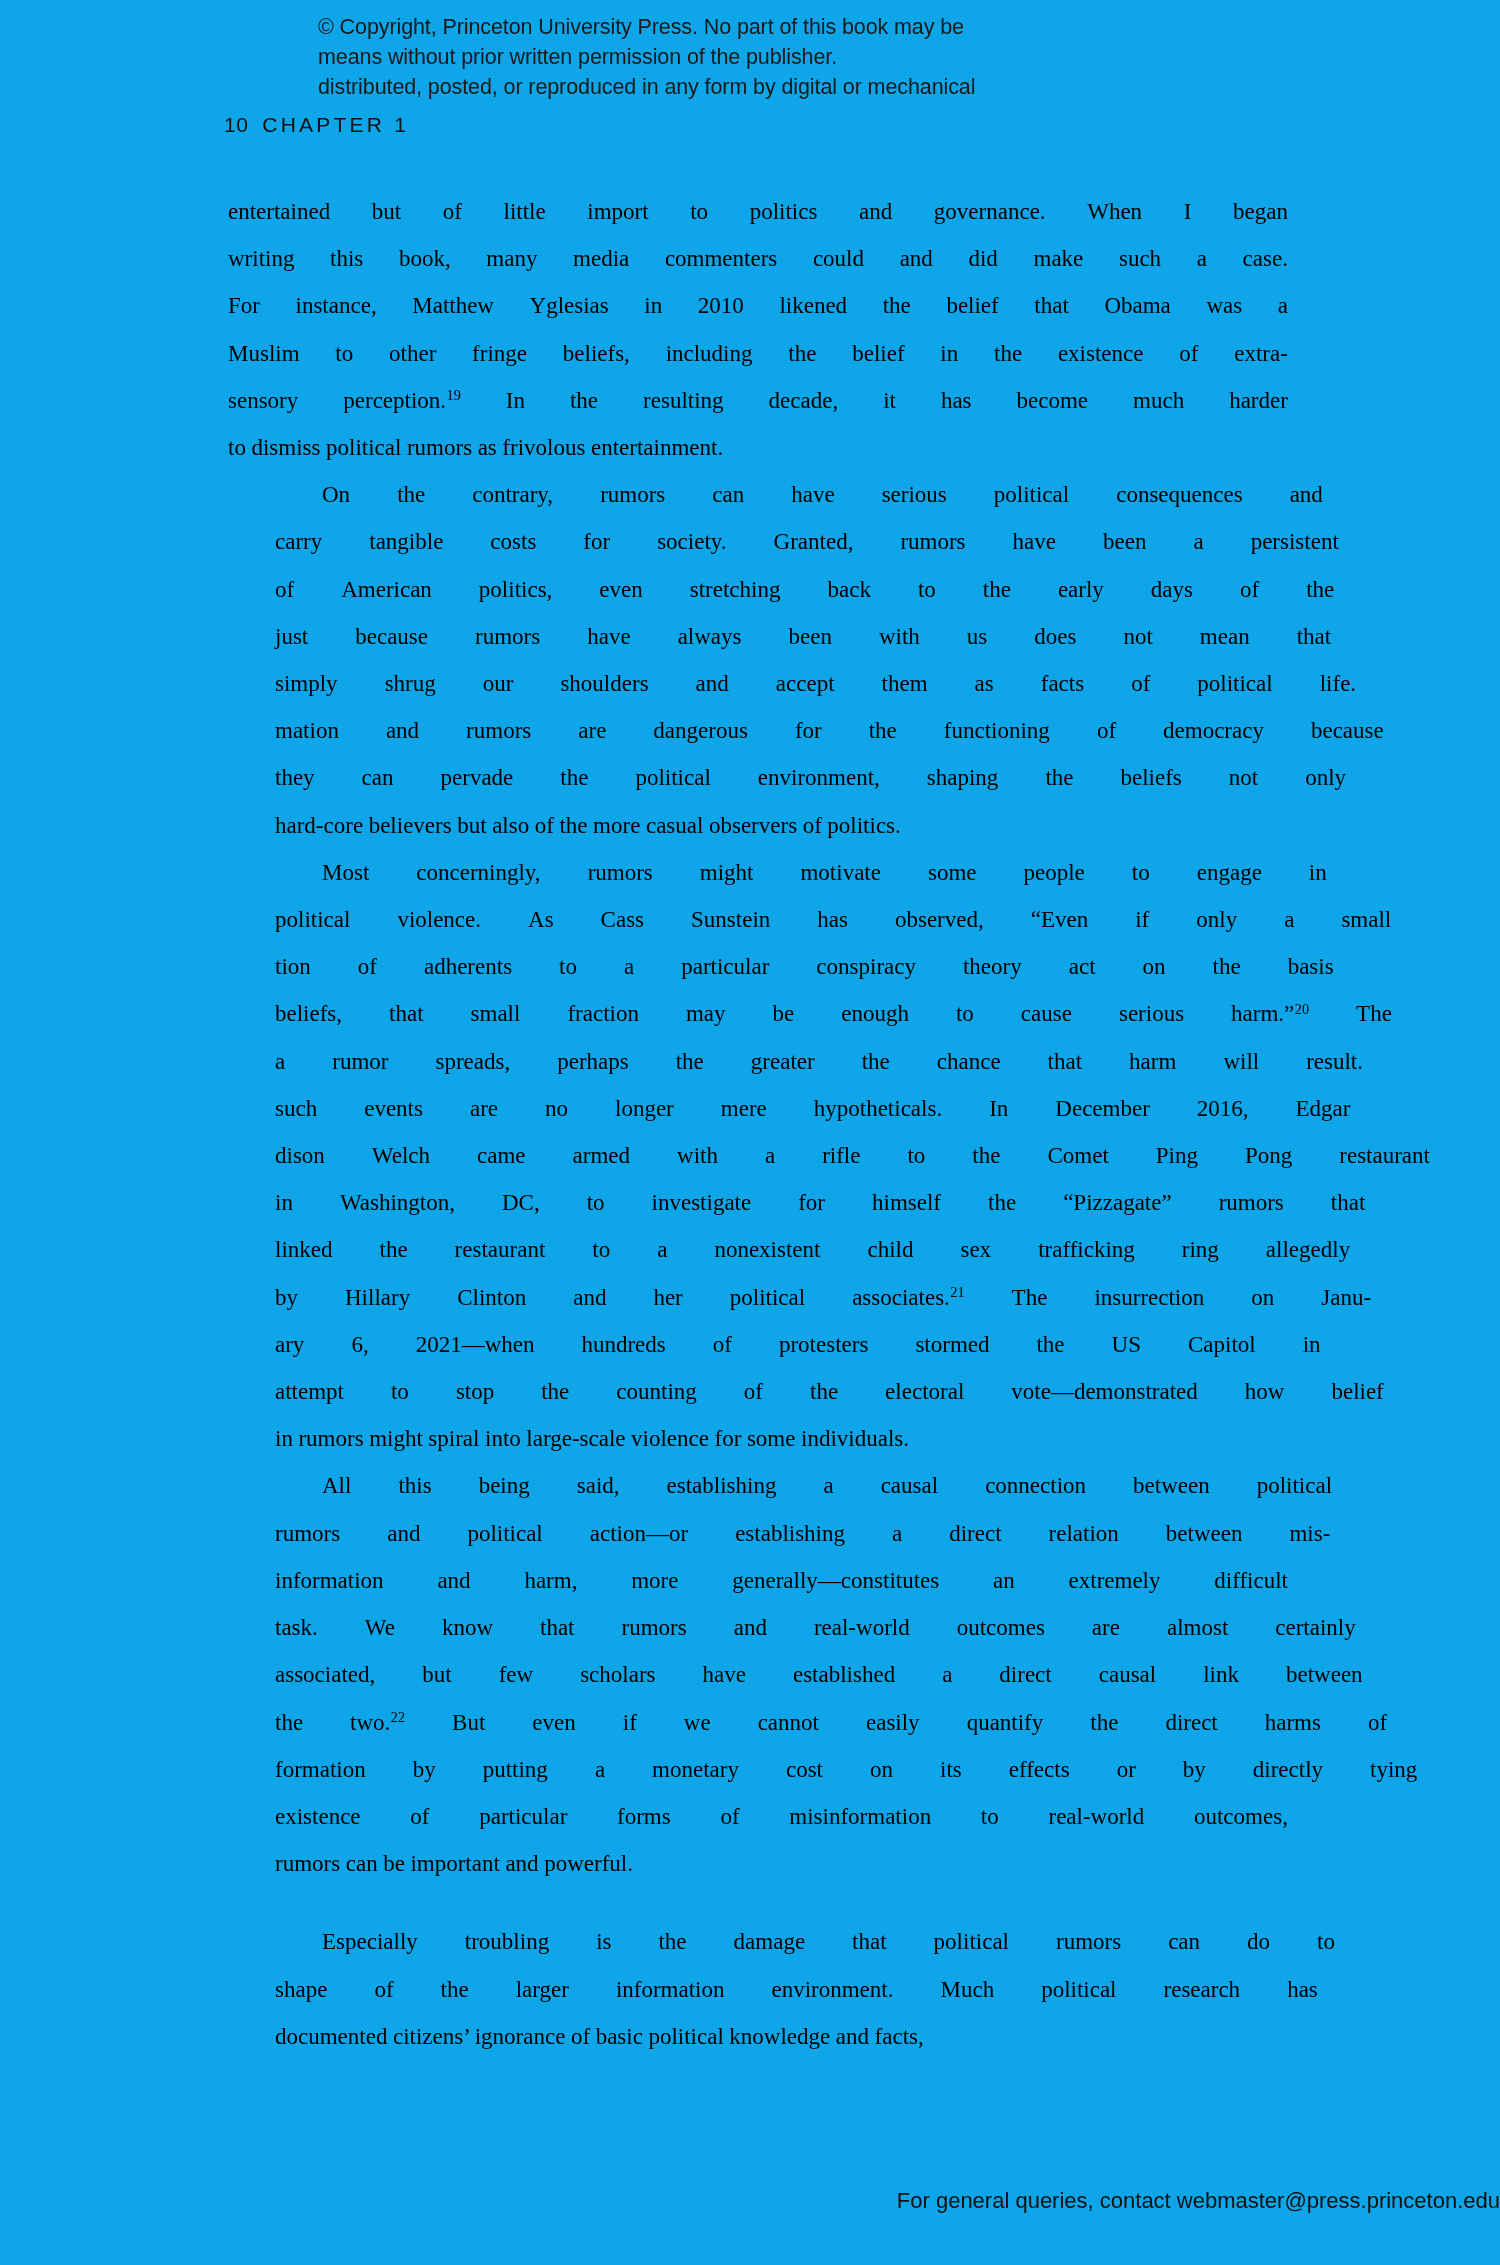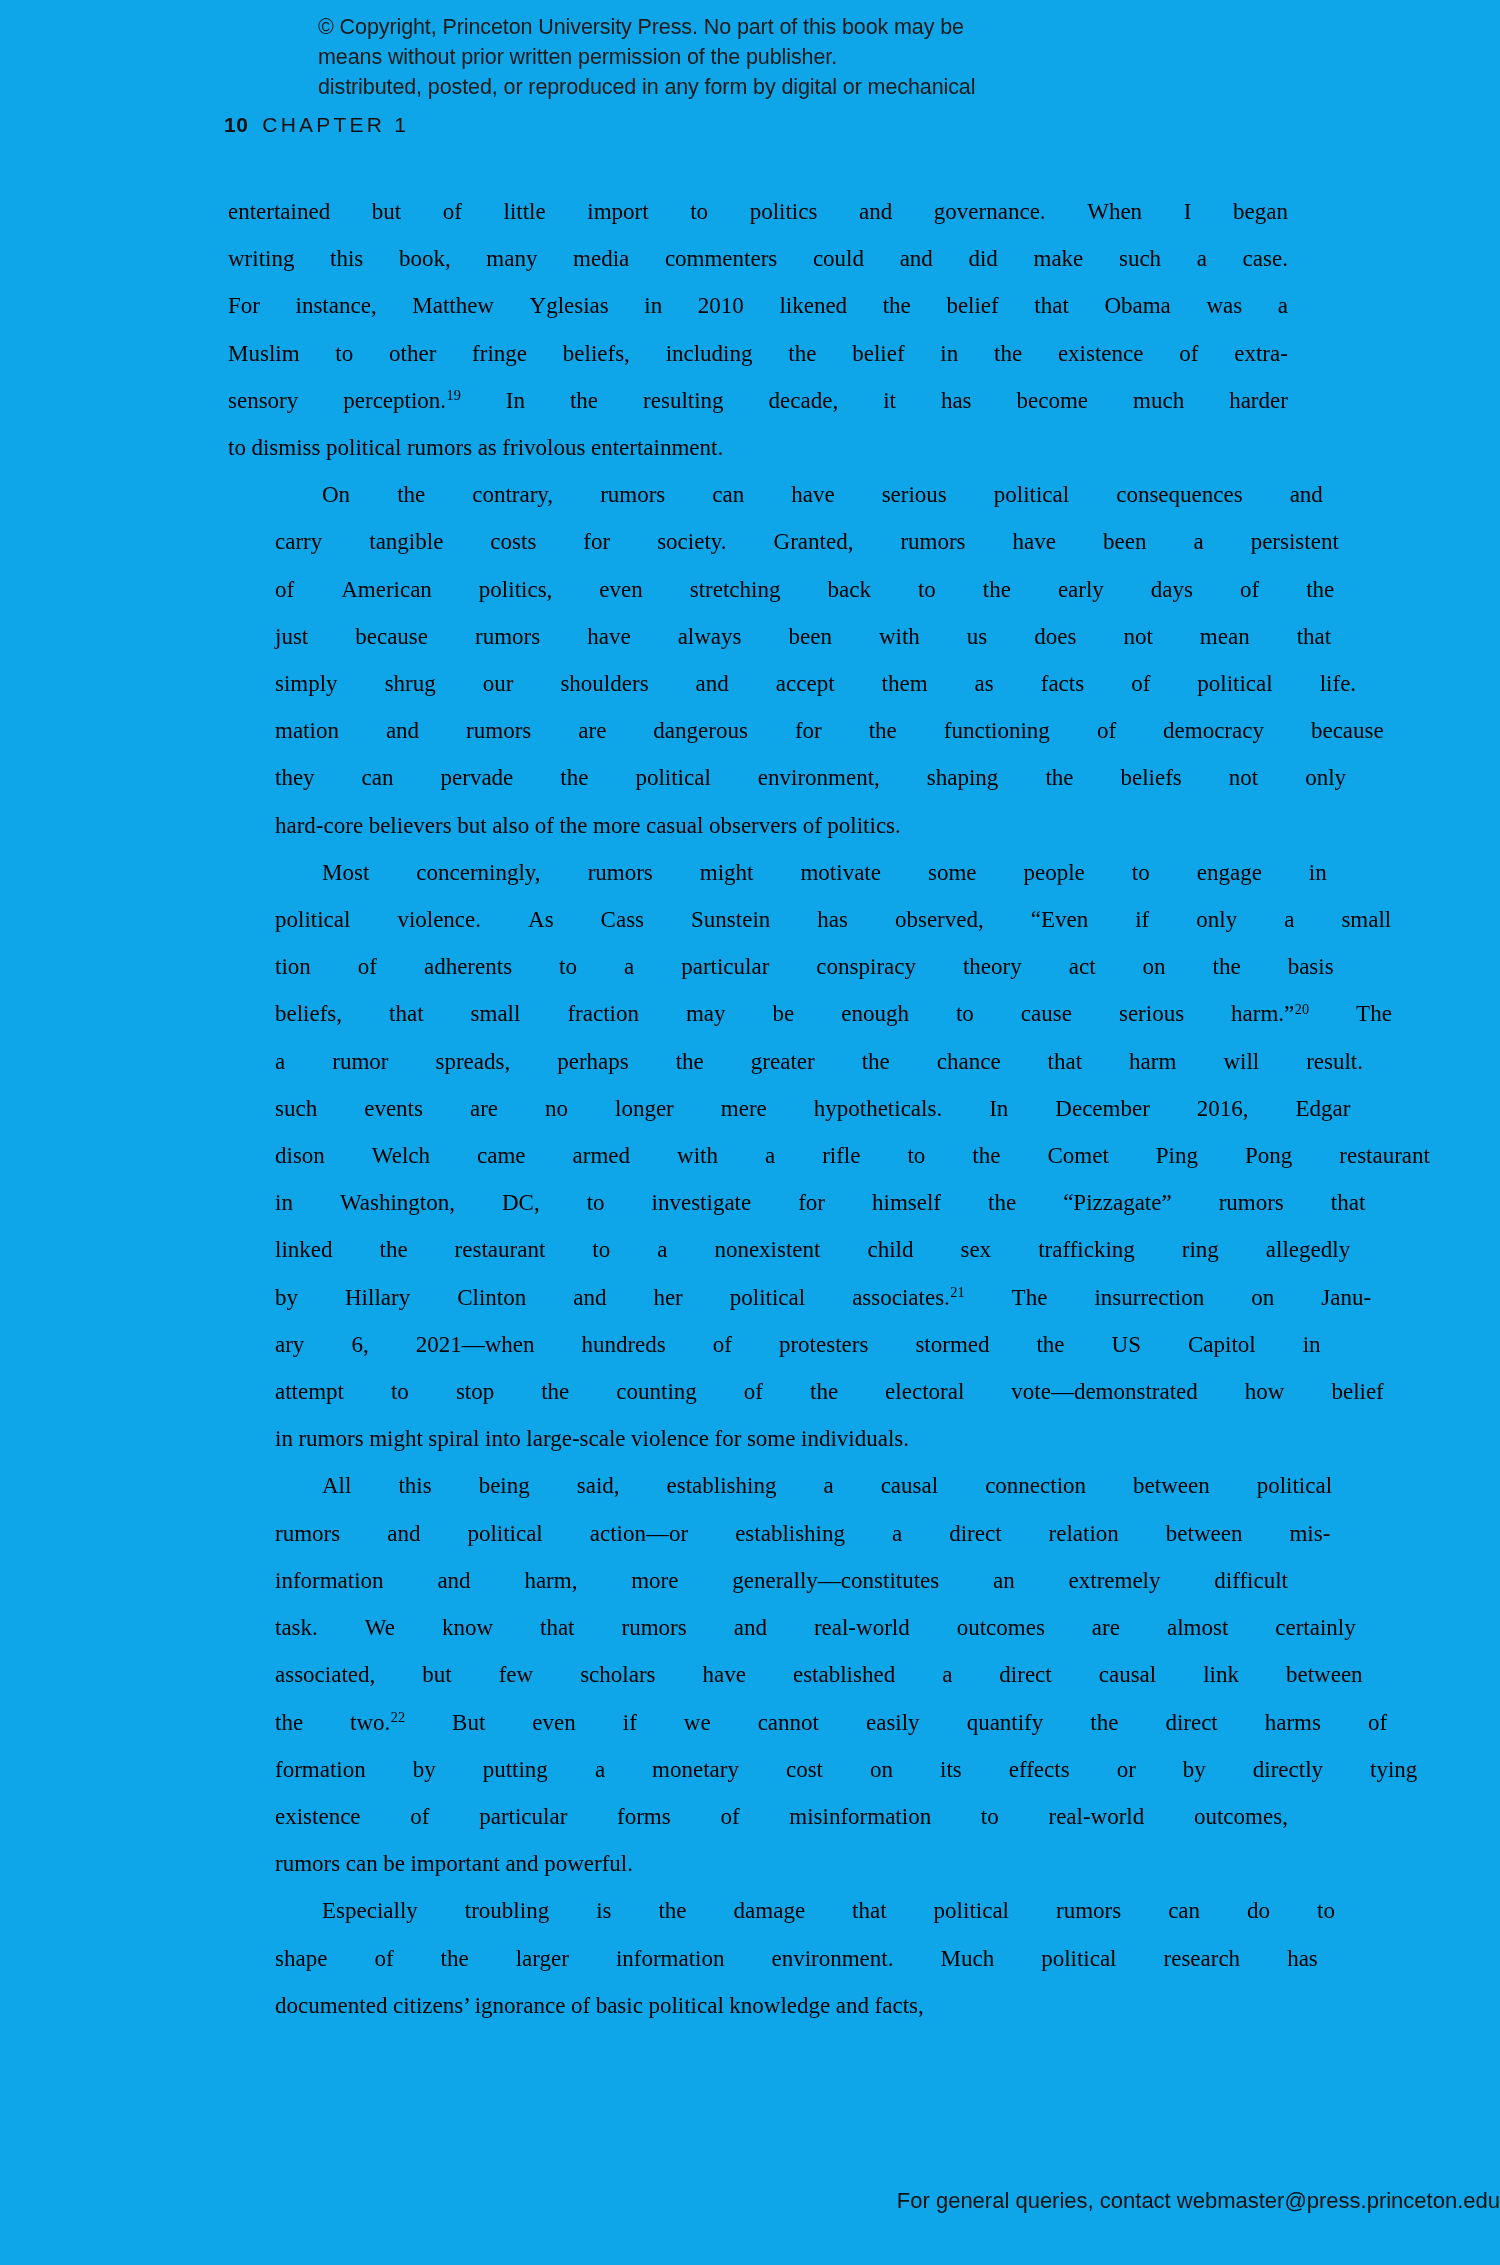--- a/index.html
+++ b/index.html
@@ -44,21 +44,21 @@
   .running-head {
     position: absolute;
     left: 224px;
     top: 113px;
     font-family: "Liberation Sans", "DejaVu Sans", sans-serif;
     font-size: 21px;
     color: #111111;
     white-space: nowrap;
   }
   .running-head .folio {
-    font-weight: bold;
+    font-weight: normal;
     letter-spacing: 0.5px;
   }
   .running-head .chap {
     letter-spacing: 3.2px;
     margin-left: 14px;
   }
 
   
   .textblock {
     position: absolute;
@@ -166,21 +166,21 @@
         <span class="line j"><span>rumors</span><span>and</span><span>political</span><span>action—or</span><span>establishing</span><span>a</span><span>direct</span><span>relation</span><span>between</span><span>mis-</span></span>
         <span class="line j"><span>information</span><span>and</span><span>harm,</span><span>more</span><span>generally—constitutes</span><span>an</span><span>extremely</span><span>difficult</span></span>
         <span class="line j"><span>task.</span><span>We</span><span>know</span><span>that</span><span>rumors</span><span>and</span><span>real-world</span><span>outcomes</span><span>are</span><span>almost</span><span>certainly</span></span>
         <span class="line j"><span>associated,</span><span>but</span><span>few</span><span>scholars</span><span>have</span><span>established</span><span>a</span><span>direct</span><span>causal</span><span>link</span><span>between</span></span>
         <span class="line j"><span>the</span><span>two.<sup class="note">22</sup></span><span>But</span><span>even</span><span>if</span><span>we</span><span>cannot</span><span>easily</span><span>quantify</span><span>the</span><span>direct</span><span>harms</span><span>of</span></span>
         <span class="line j"><span>formation</span><span>by</span><span>putting</span><span>a</span><span>monetary</span><span>cost</span><span>on</span><span>its</span><span>effects</span><span>or</span><span>by</span><span>directly</span><span>tying</span></span>
         <span class="line j"><span>existence</span><span>of</span><span>particular</span><span>forms</span><span>of</span><span>misinformation</span><span>to</span><span>real-world</span><span>outcomes,</span></span>
         <span class="line last">rumors can be important and powerful.</span>
       </p>
       <p class="para indent">
-        <span class="line j" style="padding-left: 47px;"><span>Especially</span><span>troubling</span><span>is</span><span>the</span><span>damage</span><span>that</span><span>political</span><span>rumors</span><span>can</span><span>do</span><span>to</span></span>
+        <span class="line j" style="padding-left: 47px; margin-top: 31px;"><span>Especially</span><span>troubling</span><span>is</span><span>the</span><span>damage</span><span>that</span><span>political</span><span>rumors</span><span>can</span><span>do</span><span>to</span></span>
         <span class="line j"><span>shape</span><span>of</span><span>the</span><span>larger</span><span>information</span><span>environment.</span><span>Much</span><span>political</span><span>research</span><span>has</span></span>
         <span class="line last">documented citizens’ ignorance of basic political knowledge and facts,</span>
       </p>
     </div>
 
   <div class="footer-note">For general queries, contact webmaster@press.princeton.edu</div>
 
 </div>
 
 </body></html>

